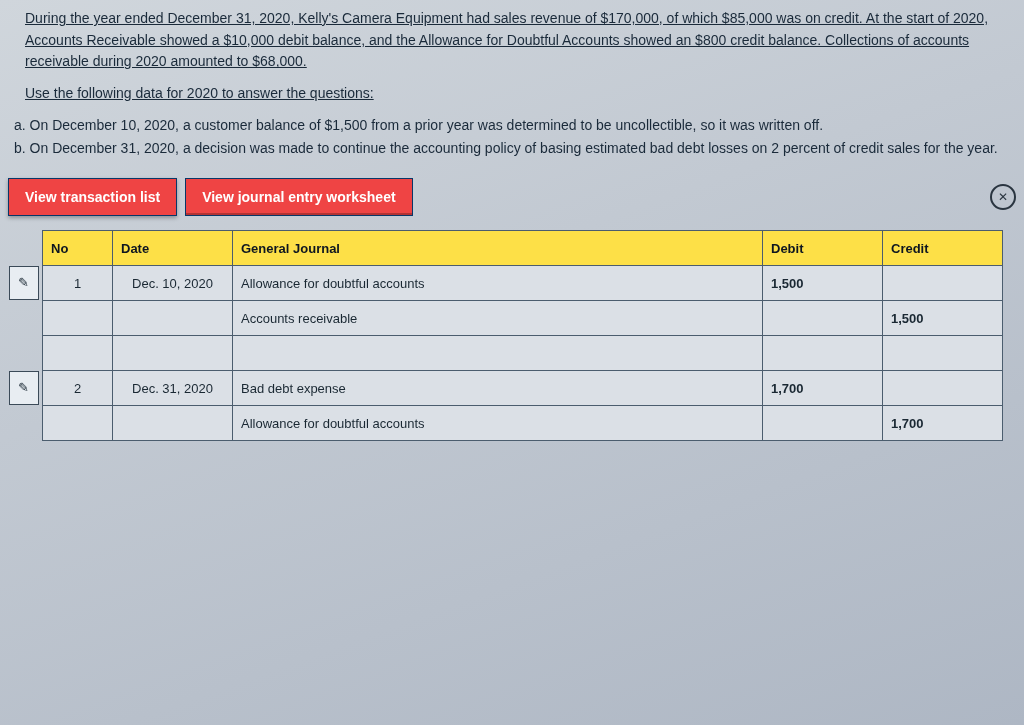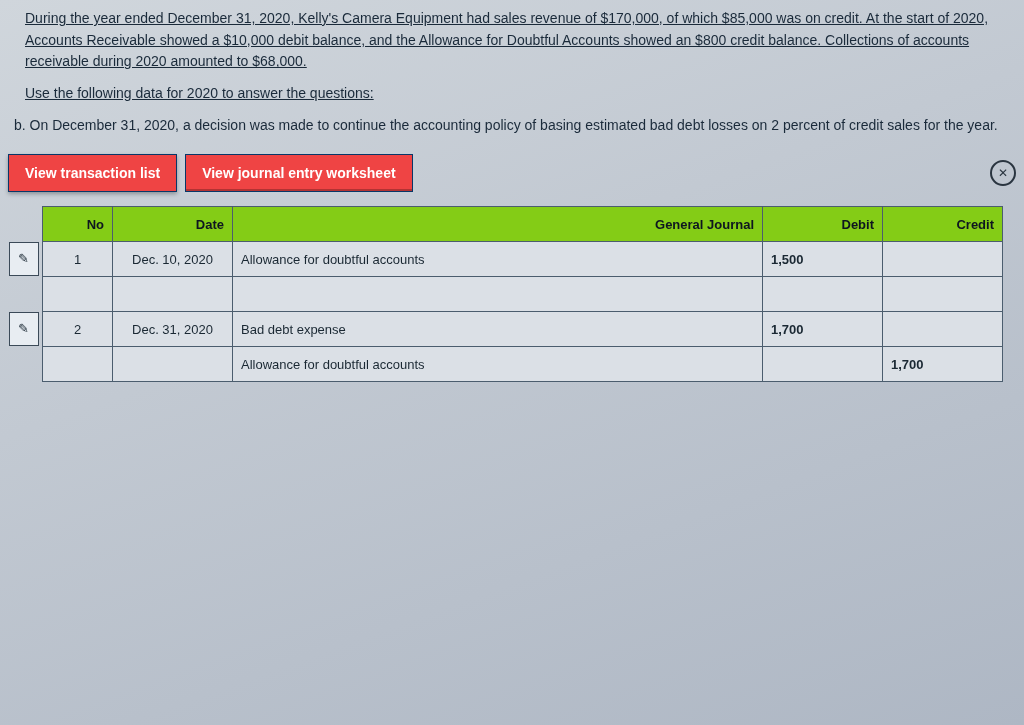--- a/index.html
+++ b/index.html
@@ -66,24 +66,24 @@
   table.journal th, table.journal td {
     border: 1px solid #4b5d6e;
     font-size: 13px;
     color: #1a2833;
     vertical-align: middle;
     height: 34px;
     padding: 0 8px;
     background: #dbe0e6;
   }
   table.journal th {
-    background: #84cc16;
+    background: #fde047;
     color: #0e1620;
     font-weight: 700;
-    text-align: right;
+    text-align: left;
   }
   col.c-no     { width: 70px; }
   col.c-date   { width: 120px; }
   col.c-acct   { width: 530px; }
   col.c-debit  { width: 120px; }
   col.c-credit { width: 120px; }
   .center { text-align: center; }
   .num { text-align: left; font-weight: 700; color: #10324f; }
   .indent { padding-left: 34px; }
   .edit-btn {
@@ -103,20 +103,21 @@
   .row-rel { position: relative; }
   .empty-cell { background: #d3d9e0; }
 </style>
 </head>
 <body>
 
 <div class="problem-text">
   <p>During the year ended December 31, 2020, Kelly's Camera Equipment had sales revenue of $170,000, of which $85,000 was on credit. At the start of 2020, Accounts Receivable showed a $10,000 debit balance, and the Allowance for Doubtful Accounts showed an $800 credit balance. Collections of accounts receivable during 2020 amounted to $68,000.</p>
   <p>Use the following data for 2020 to answer the questions:</p>
   <div class="items">
+    <div class="item-line">a. On December 10, 2020, a customer balance of $1,500 from a prior year was determined to be uncollectible, so it was written off.</div>
     <div class="item-line">b. On December 31, 2020, a decision was made to continue the accounting policy of basing estimated bad debt losses on 2 percent of credit sales for the year.</div>
   </div>
 </div>
 
 <div class="tab-row">
   <button class="tab-btn active">View transaction list</button>
   <button class="tab-btn">View journal entry worksheet</button>
   <div class="close-circle">✕</div>
 </div>
 
@@ -146,20 +147,27 @@
               <span>✎</span>
             </div>
           <span>1</span>
         </td>
         <td class="center">Dec. 10, 2020</td>
         <td>Allowance for doubtful accounts</td>
         <td class="num">1,500</td>
         <td class="num"></td>
       </tr>
 
+      <tr>
+        <td class="empty-cell"></td>
+        <td class="empty-cell"></td>
+        <td class="indent">Accounts receivable</td>
+        <td class="num"></td>
+        <td class="num">1,500</td>
+      </tr>
 
       <tr>
         <td class="empty-cell"></td>
         <td class="empty-cell"></td>
         <td></td>
         <td></td>
         <td></td>
       </tr>
 
       <tr class="row-rel">

